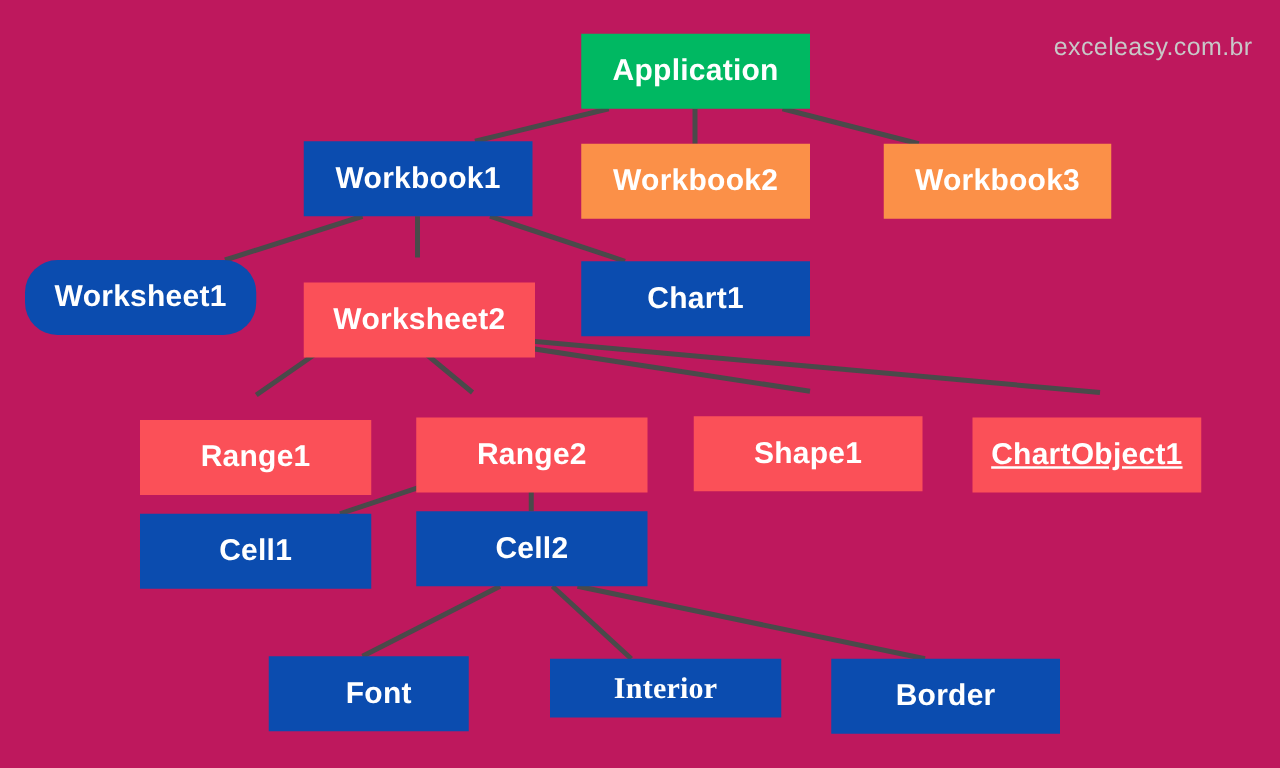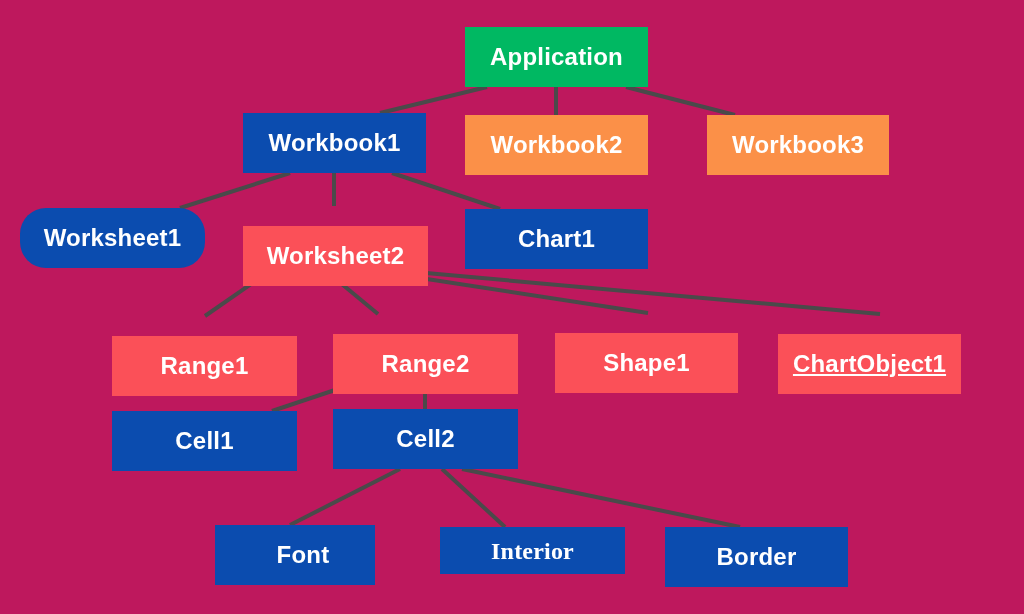--- a/index.html
+++ b/index.html
@@ -87,14 +87,15 @@
       <div class="node red" style="left: 333px; top: 314px; width: 185px; height: 60px;">Range2</div>
       <div class="node red" style="left: 555px; top: 313px; width: 183px; height: 60px;">Shape1</div>
       <div class="node red" style="left: 778px; top: 314px; width: 183px; height: 60px; text-decoration: underline;">ChartObject1</div>
       <div class="node blue" style="left: 112px; top: 411px; width: 185px; height: 60px;">Cell1</div>
       <div class="node blue" style="left: 333px; top: 409px; width: 185px; height: 60px;">Cell2</div>
       <div class="node blue" style="left: 215px; top: 525px; width: 160px; height: 60px; padding-left: 16px;">Font</div>
       <div class="node blue" style="left: 440px; top: 527px; width: 185px; height: 47px; font-family: Liberation Serif, serif;">Interior</div>
       <div class="node blue" style="left: 665px; top: 527px; width: 183px; height: 60px;">Border</div>
     </div>
 
+  <div id="watermark">exceleasy.com.br</div>
 
 </div>
 
 </body></html>

